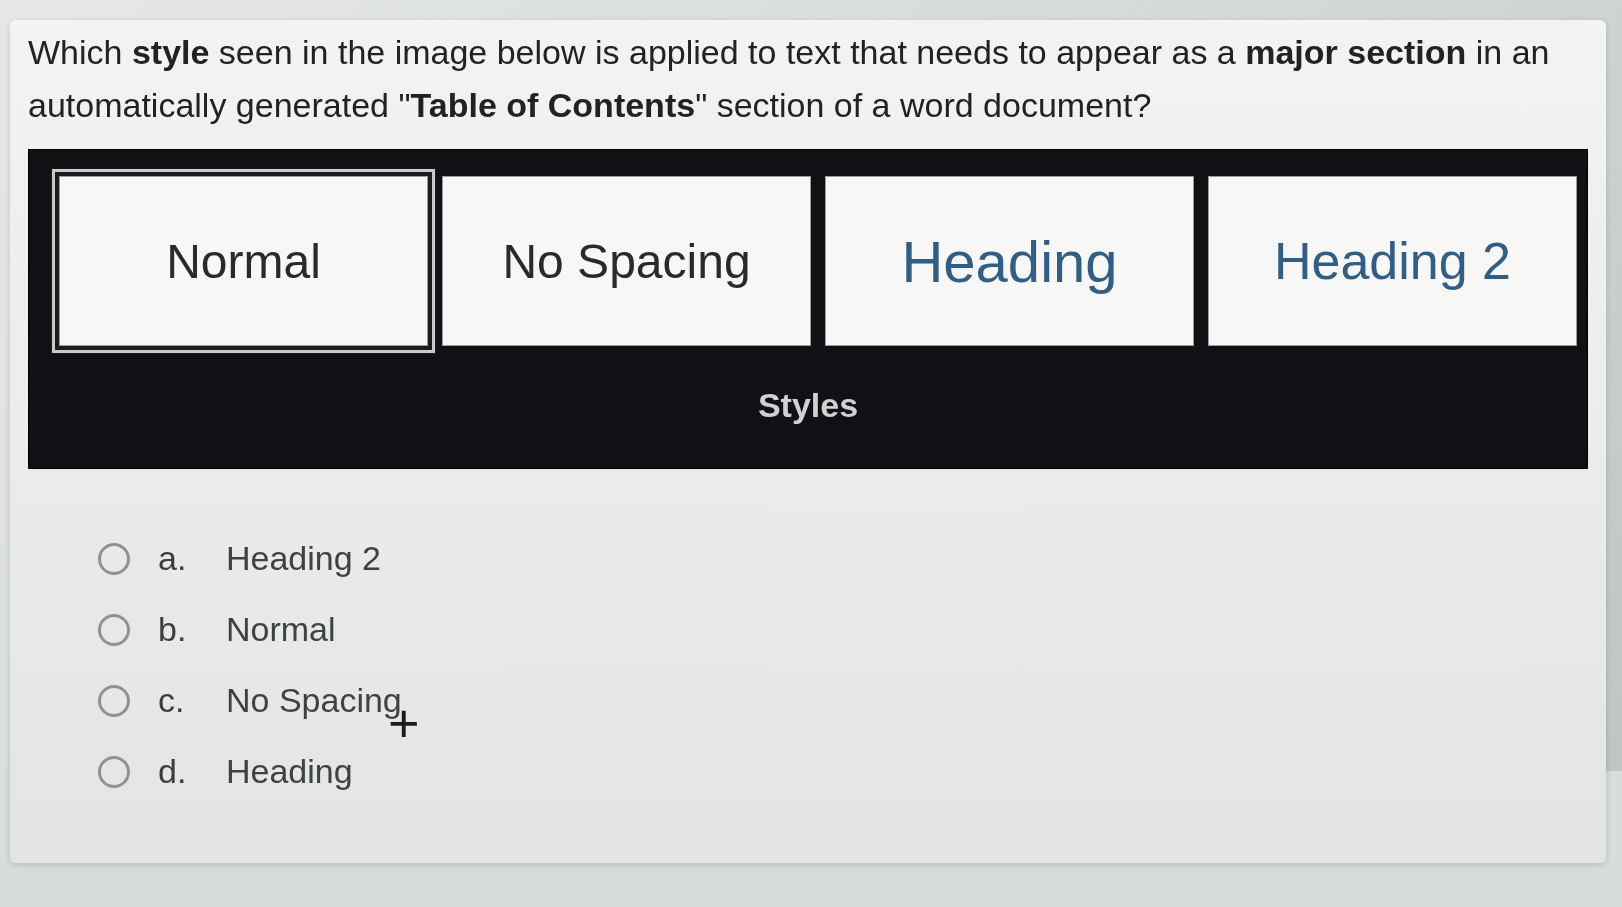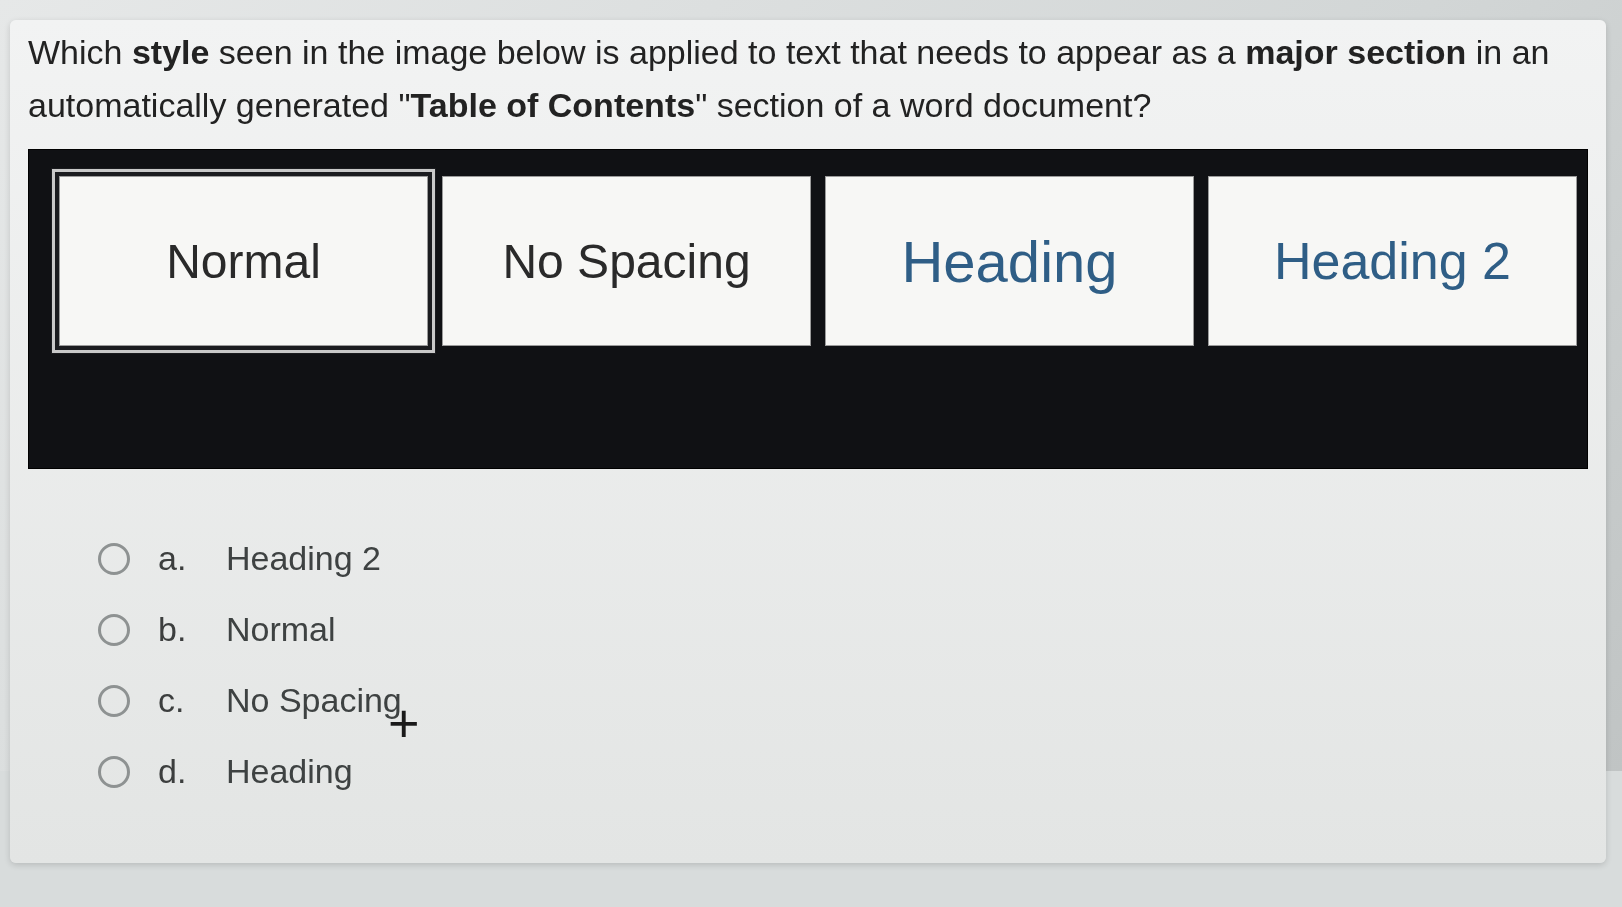--- a/index.html
+++ b/index.html
@@ -141,20 +141,21 @@
         <div class="style-tile">
           <span>No Spacing</span>
         </div>
         <div class="style-tile heading-main">
           <span>Heading</span>
         </div>
         <div class="style-tile heading-2">
           <span>Heading 2</span>
         </div>
       </div>
+      <div class="ribbon-label">Styles</div>
     </div>
 
     <div class="options">
 
       <div class="option">
         <span class="radio"></span>
         <span class="opt-letter">a.</span>
         <span class="opt-text">Heading 2</span>
       </div>
 

